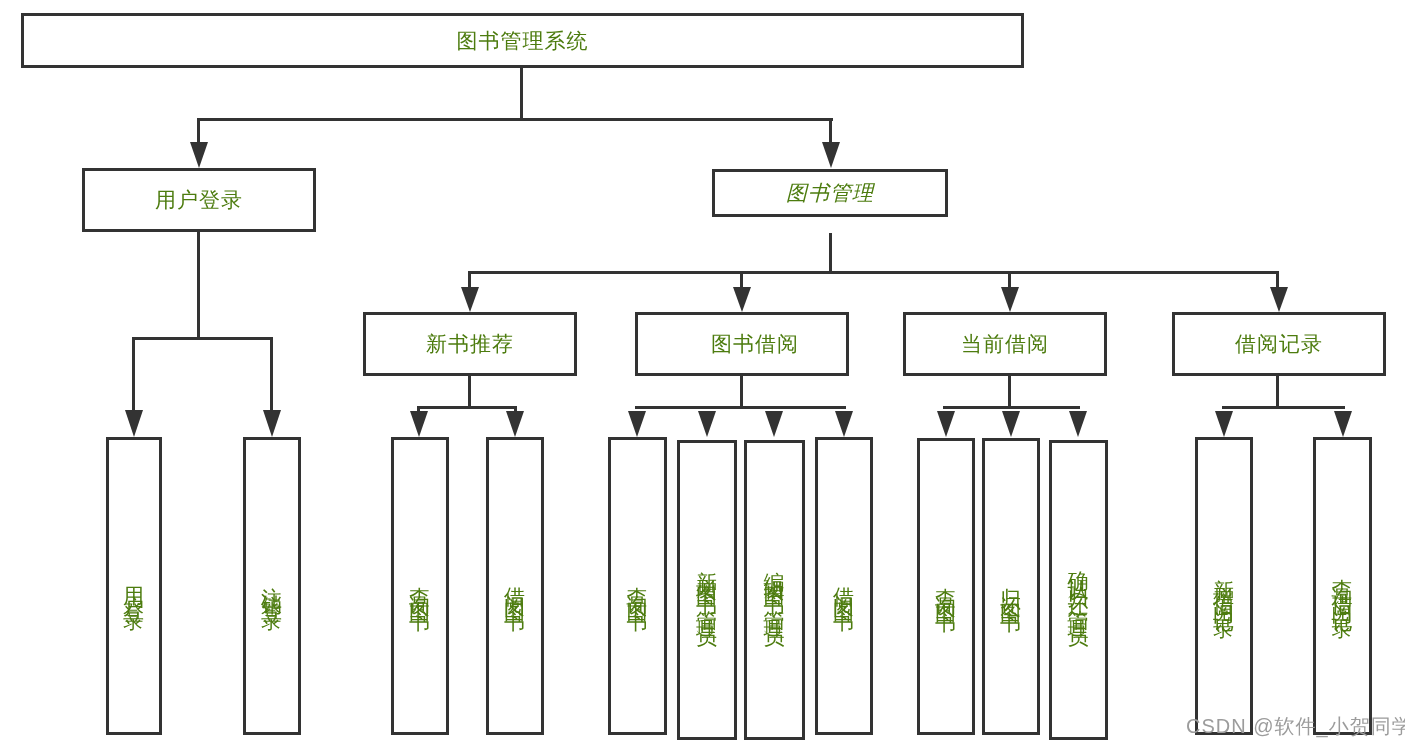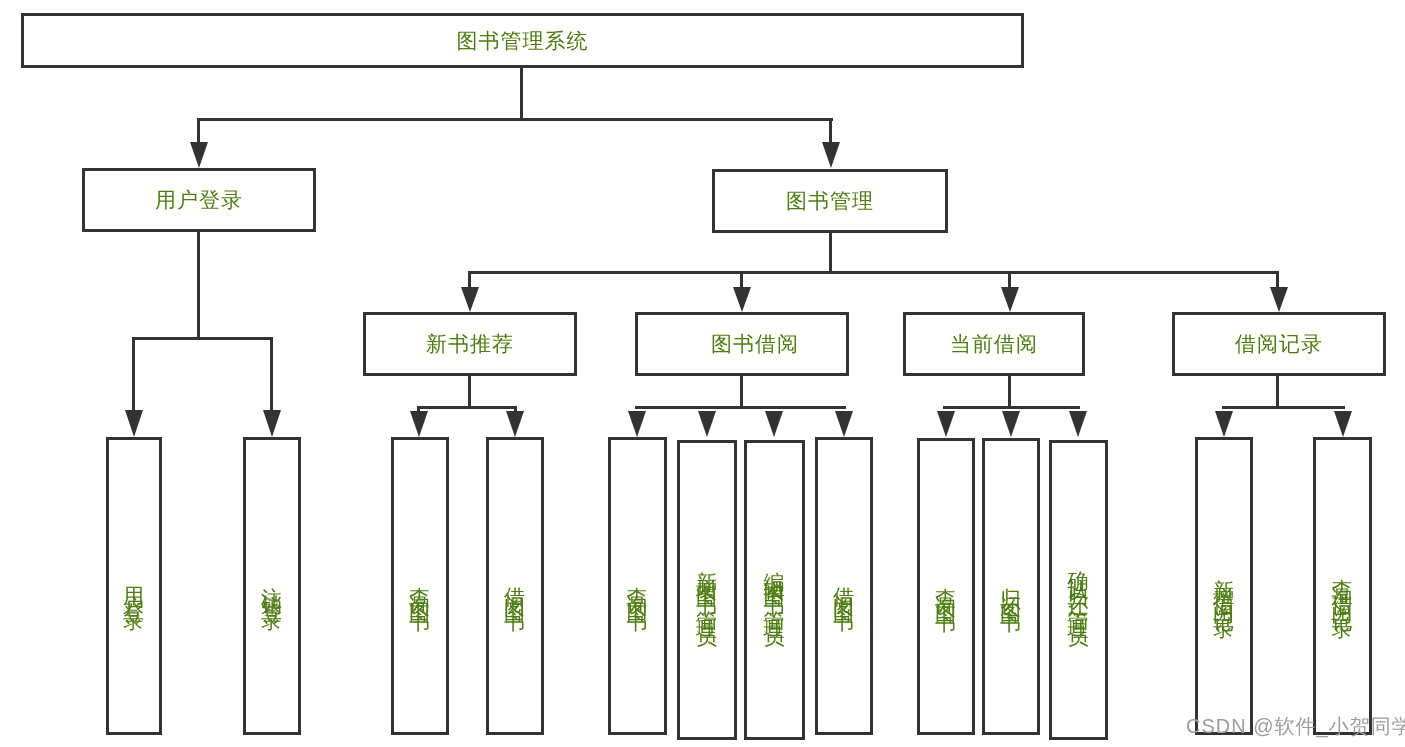--- a/index.html
+++ b/index.html
@@ -74,21 +74,21 @@
   <div class="vline" style="left:520px; top:68px; height:52px;"></div>
   <div class="hline" style="left:198px; top:118px; width:635px;"></div>
   <div class="vline" style="left:197px; top:118px; height:26px;"></div>
   <div class="vline" style="left:829px; top:118px; height:26px;"></div>
   <div class="arrow" style="left:190px; top:142px;"></div>
   <div class="arrow" style="left:822px; top:142px;"></div>
 
   <div class="box hlabel" style="left:82px; top:168px; width:234px; height:64px;">
     <span>用户登录</span>
   </div>
-  <div class="box hlabel" style="left:712px; top:169px; width:236px; height:64px;">
+  <div class="box hlabel" style="left:712px; top:169px; width:236px; height:48px;font-style:italic;">
     <span>图书管理</span>
   </div>
 
   <div class="vline" style="left:197px; top:232px; height:107px;"></div>
   <div class="hline" style="left:132px; top:337px; width:141px;"></div>
   <div class="vline" style="left:132px; top:337px; height:74px;"></div>
   <div class="vline" style="left:270px; top:337px; height:74px;"></div>
   <div class="arrow" style="left:125px; top:410px; border-top-width:27px;"></div>
   <div class="arrow" style="left:263px; top:410px; border-top-width:27px;"></div>
 
@@ -102,21 +102,21 @@
   <div class="arrow" style="left:733px; top:287px; border-top-width:25px;"></div>
   <div class="arrow" style="left:1001px; top:287px; border-top-width:25px;"></div>
   <div class="arrow" style="left:1270px; top:287px; border-top-width:25px;"></div>
 
   <div class="box hlabel" style="left:363px; top:312px; width:214px; height:64px;">
     <span>新书推荐</span>
   </div>
   <div class="box hlabel" style="left:635px; top:312px; width:214px; height:64px;padding-left:26px;">
     <span>图书借阅</span>
   </div>
-  <div class="box hlabel" style="left:903px; top:312px; width:182px; height:64px;">
+  <div class="box hlabel" style="left:903px; top:312px; width:204px; height:64px;">
     <span>当前借阅</span>
   </div>
   <div class="box hlabel" style="left:1172px; top:312px; width:214px; height:64px;">
     <span>借阅记录</span>
   </div>
 
   <div class="vline" style="left:468px; top:376px; height:32px;"></div>
   <div class="hline" style="left:417px; top:406px; width:100px;"></div>
   <div class="vline" style="left:417px; top:406px; height:6px;"></div>
   <div class="vline" style="left:514px; top:406px; height:6px;"></div>

